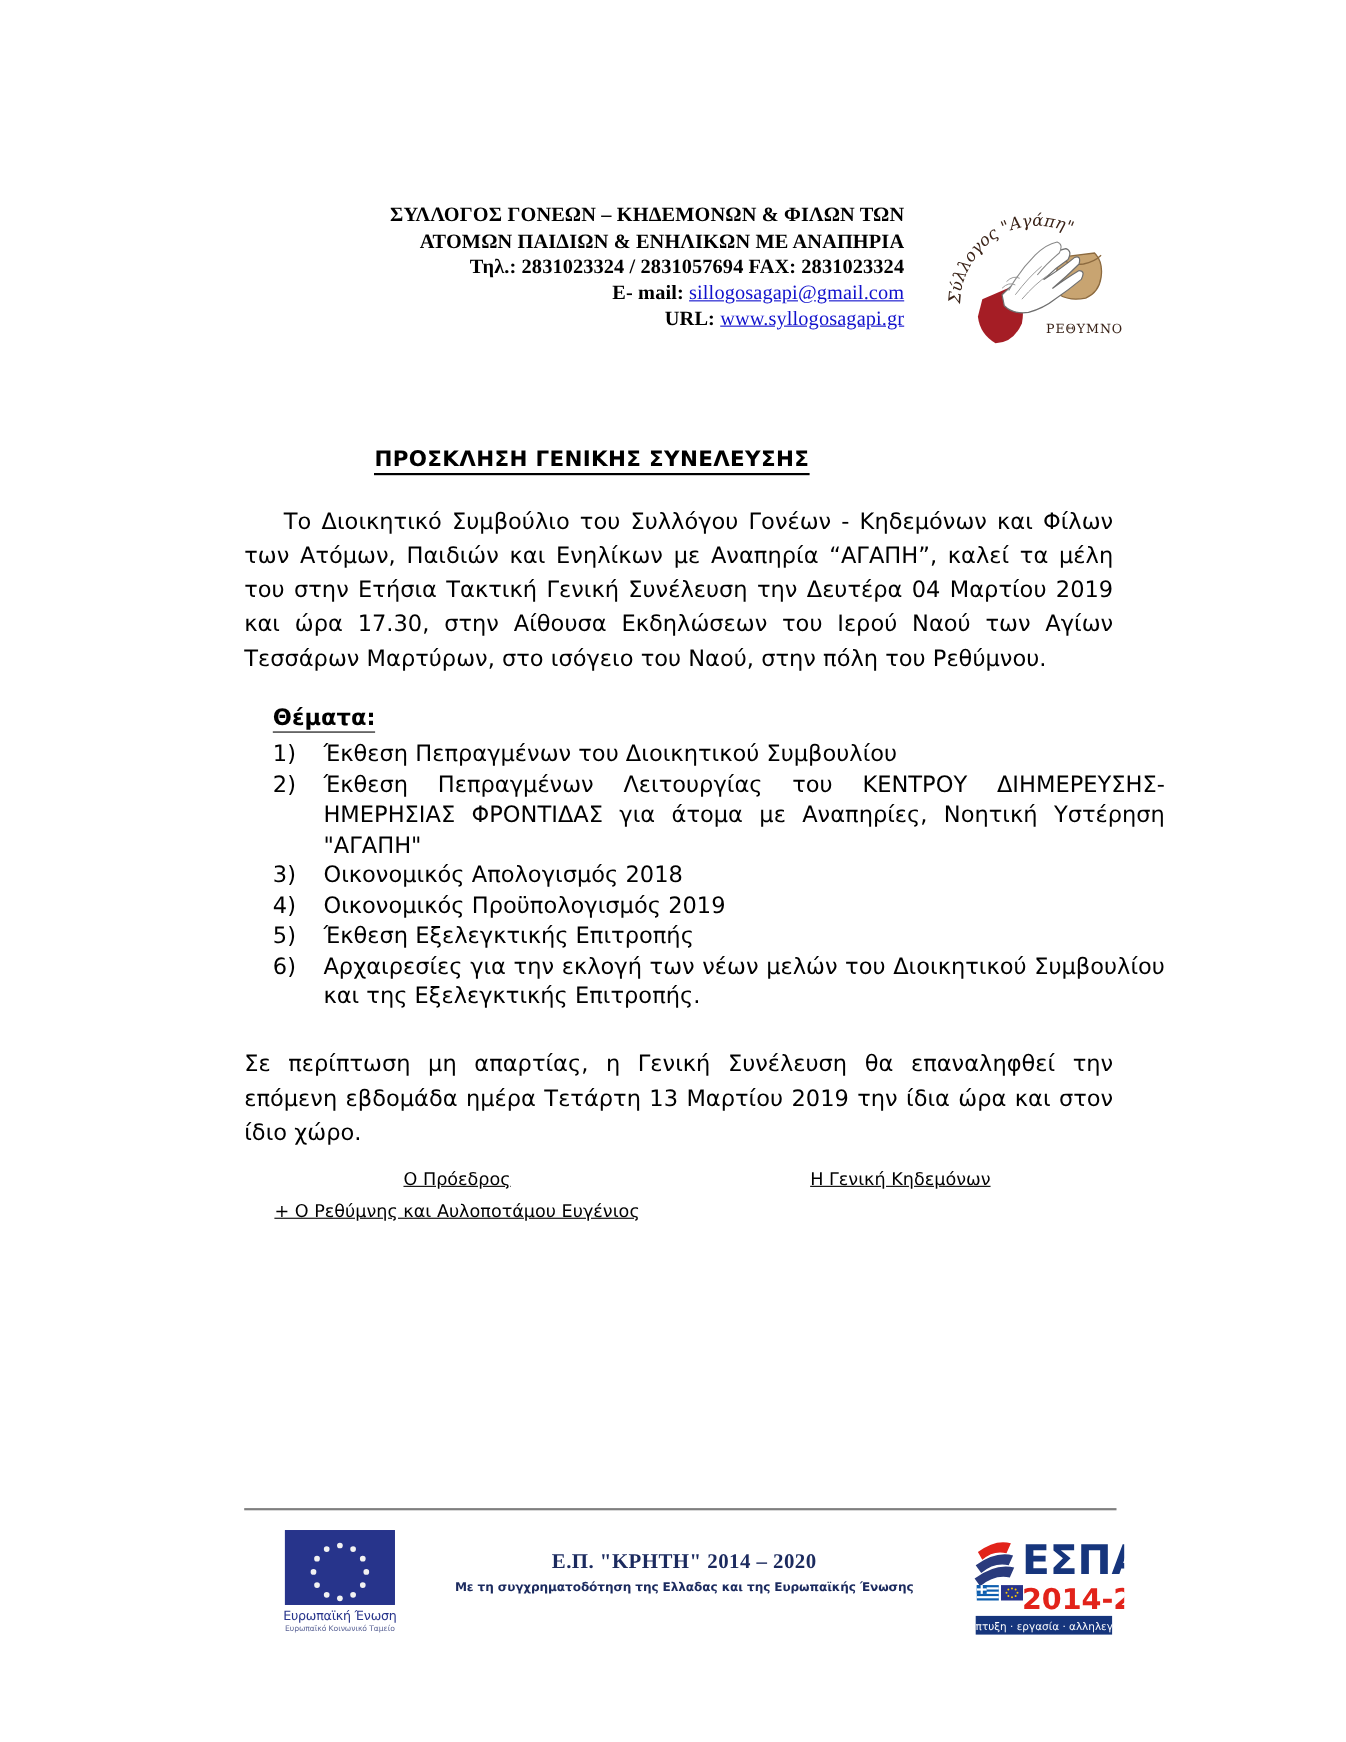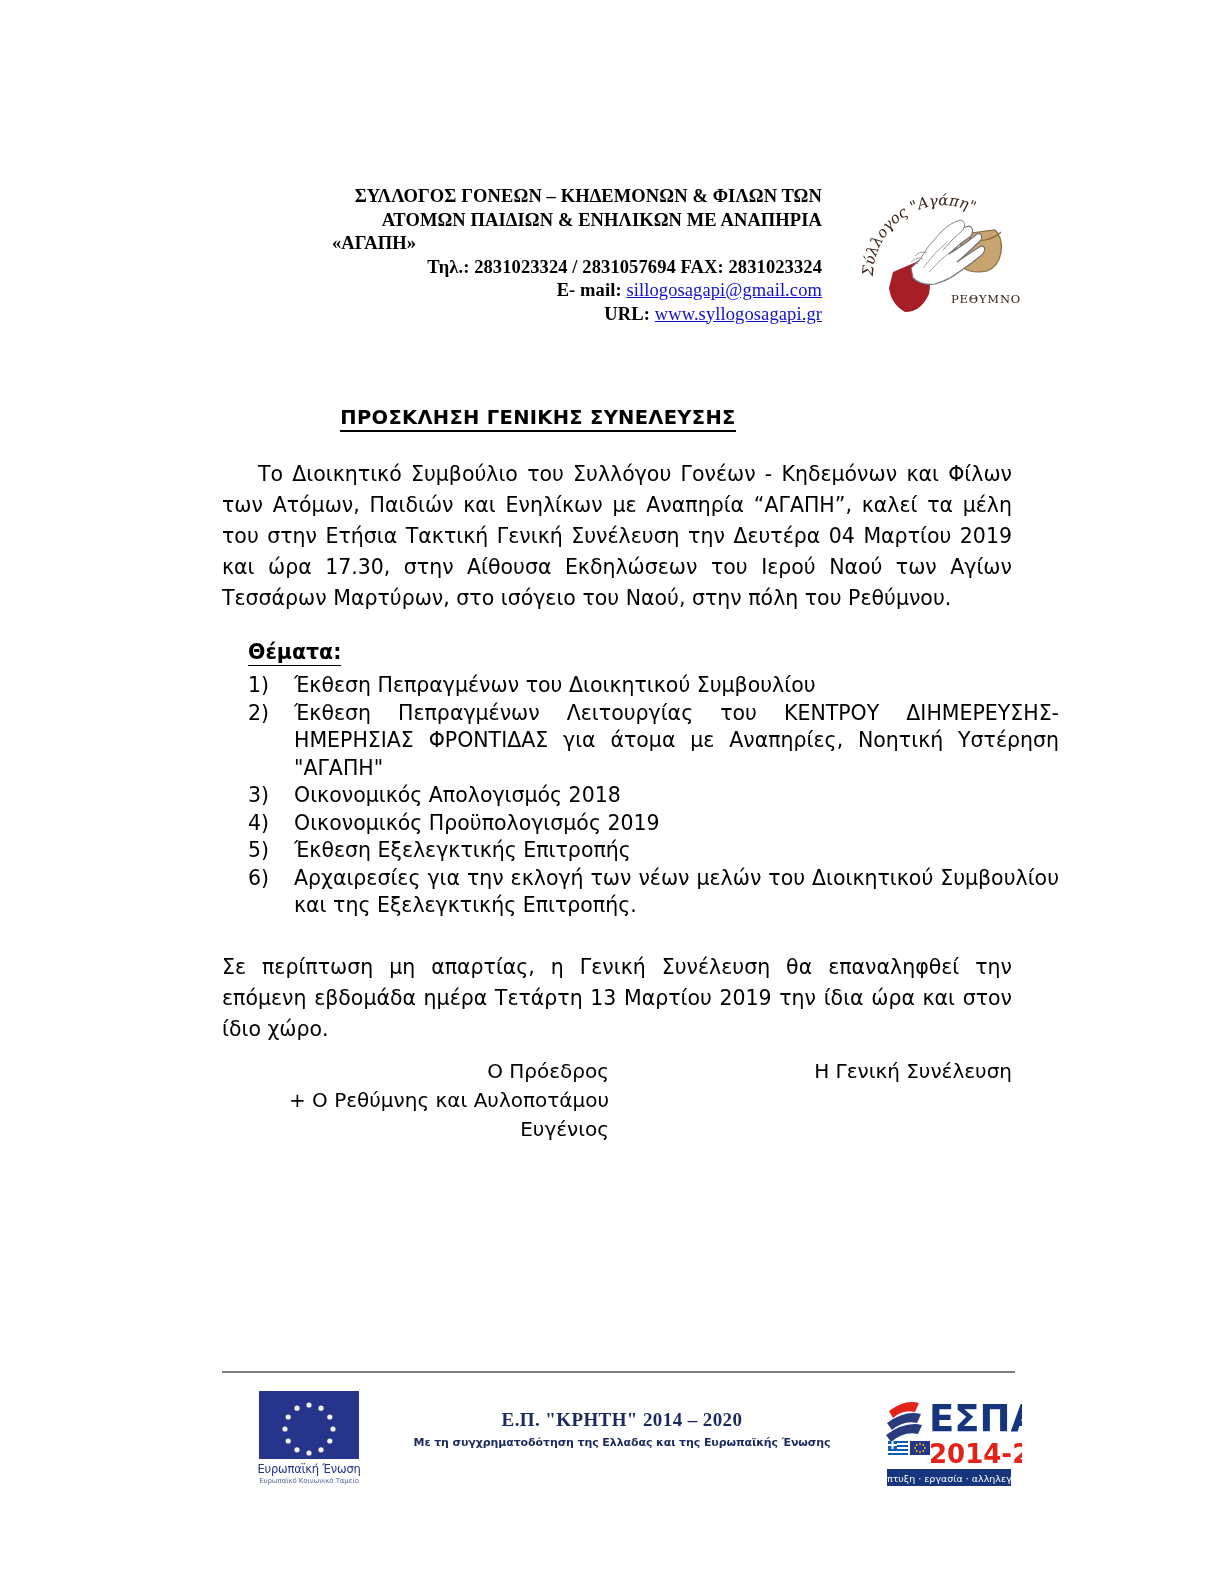--- a/index.html
+++ b/index.html
@@ -144,23 +144,24 @@
   
   .signatures {
     position: absolute;
     left: 222px;
     top: 1057px;
     width: 790px;
     display: flex;
   }
   .sig-col {
     width: 50%;
-    text-align: right;
-    font-size: 20px;
+    text-align: center;
+    font-size: 16px;
     line-height: 29px;
+    text-decoration: underline;
   }
   .sig-col.left { padding-right: 8px; }
   .sig-col.right { padding-left: 8px; }
 
   
   .footer-rule {
     position: absolute;
     left: 222px;
     top: 1371px;
     width: 793px;
@@ -236,21 +237,20 @@
   .espa-block svg { display: block; }
 </style>
 </head>
 <body>
 
 <div class="page">
 
   <div class="letterhead">
     <div class="lh-line">ΣΥΛΛΟΓΟΣ  ΓΟΝΕΩΝ – ΚΗΔΕΜΟΝΩΝ &amp; ΦΙΛΩΝ  ΤΩΝ</div>
     <div class="lh-line">ΑΤΟΜΩΝ ΠΑΙΔΙΩΝ &amp; ΕΝΗΛΙΚΩΝ ΜΕ ΑΝΑΠΗΡΙΑ</div>
-    <div class="lh-line center">«ΑΓΑΠΗ»</div>
     <div class="lh-line">Τηλ.: 2831023324 / 2831057694  FAX: 2831023324</div>
     <div class="lh-line">
       <span>E- mail: </span><a class="lh-link" href="#">sillogosagapi@gmail.com</a>
     </div>
     <div class="lh-line">
       <span>URL: </span><a class="lh-link" href="#">www.syllogosagapi.gr</a>
     </div>
   </div>
 
   <div class="logo-wrap">
@@ -303,21 +303,21 @@
   </ol>
 
   <div class="closing">Σε περίπτωση μη απαρτίας, η Γενική Συνέλευση θα επαναληφθεί την επόμενη εβδομάδα ημέρα Τετάρτη 13 Μαρτίου 2019 την ίδια ώρα και στον ίδιο χώρο.</div>
 
   <div class="signatures">
     <div class="sig-col left">
       <div>Ο Πρόεδρος</div>
       <div>+ Ο Ρεθύμνης και Αυλοποτάμου Ευγένιος</div>
     </div>
     <div class="sig-col right">
-      <div>Η Γενική Συνέλευση</div>
+      <div>Η Γενική Κηδεμόνων</div>
     </div>
   </div>
 
   <div class="footer-rule"></div>
   <div class="footer">
 
     <div class="eu-block">
       <div class="eu-flag">
         <svg width="100" height="68" viewBox="0 0 100 68">
           <rect x="0" y="0" width="100" height="68" fill="#27348b"></rect>

